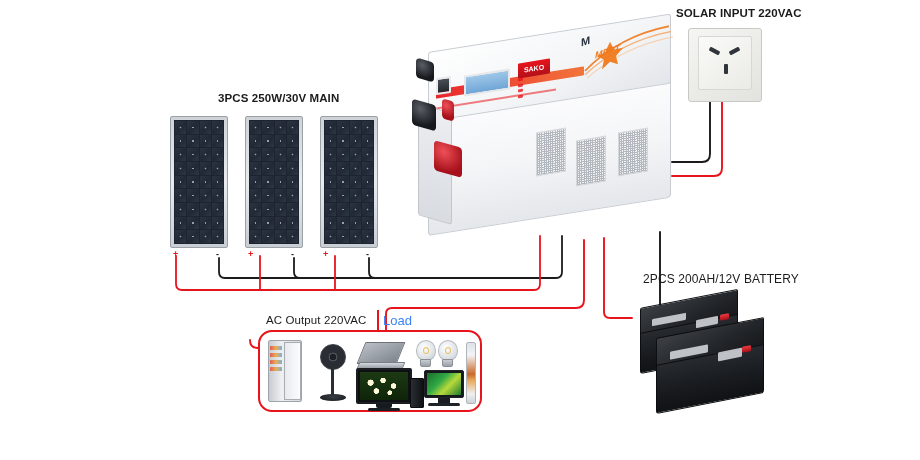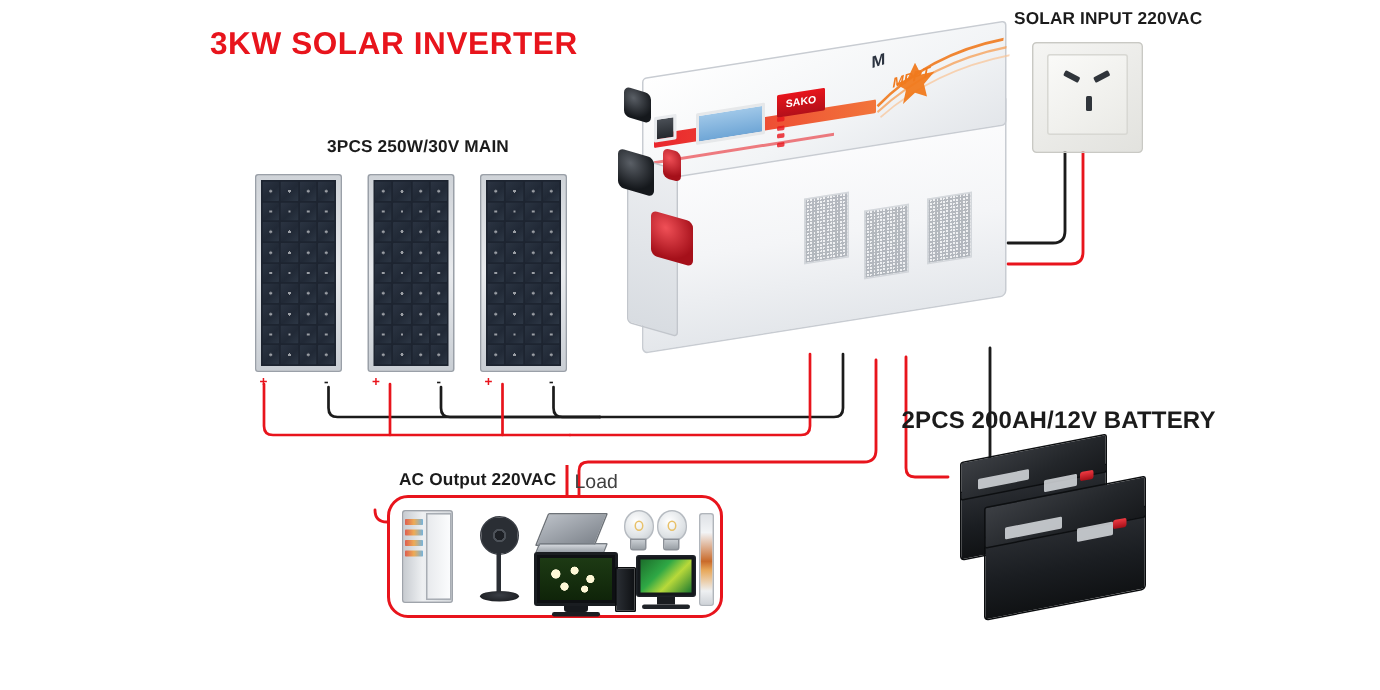--- a/index.html
+++ b/index.html
@@ -26,32 +26,32 @@
     left: 218px; top: 92px;
     font-size: 11.5px; font-weight: bold; color: #1b1b1b;
     letter-spacing: .1px;
   }
   #main-input-label {
     left: 676px; top: 7px;
     font-size: 11.5px; font-weight: bold; color: #1b1b1b;
     letter-spacing: .1px;
   }
   #battery-label {
-    left: 601px; top: 272px;
-    font-size: 16px; font-weight: bold; color: #1b1b1b;
+    left: 643px; top: 272px;
+    font-size: 12px; font-weight: normal; color: #1b1b1b;
     letter-spacing: .1px;
   }
   #ac-output-label {
     left: 266px; top: 314px;
-    font-size: 11.5px; font-weight: bold; color: #1b1b1b;
+    font-size: 11.5px; font-weight: normal; color: #1b1b1b;
     letter-spacing: .1px;
   }
   #load-label {
     left: 383px; top: 313px;
-    font-size: 13px; font-weight: normal; color: #404040;
+    font-size: 13px; font-weight: normal; color: #3b82f6;
   }
   .tick-red {
     position: absolute; background: #E8141C;
   }
 
   
   #wires { position: absolute; left: 0; top: 0; }
 
   
   .panel {
@@ -377,21 +377,20 @@
       <path d="M660 232 L660 330 Q660 338 668 338 L700 338" stroke="#1b1b1b" stroke-width="1.9"></path>
 
       <path d="M690 322 L690 340 Q690 346 696 346 L706 346" stroke="#E8141C" stroke-width="1.9"></path>
 
       <path d="M584 240 L584 300 Q584 308 576 308 L392 308 Q386 308 386 314 L386 330" stroke="#E8141C" stroke-width="1.9"></path>
 
       <path d="M258 348 Q250 348 250 340" stroke="#E8141C" stroke-width="1.9"></path>
     </g>
   </svg>
 
-  <div class="lbl" id="title">3KW SOLAR INVERTER</div>
   <div class="lbl" id="panel-label">3PCS 250W/30V MAIN</div>
   <div class="lbl" id="main-input-label">SOLAR INPUT 220VAC</div>
   <div class="lbl" id="battery-label">2PCS 200AH/12V BATTERY</div>
   <div class="lbl" id="ac-output-label">AC Output 220VAC</div>
   <div class="lbl" id="load-label">Load</div>
   <div class="tick-red" style="left:377px; top:310px; width:2.2px; height:22px;"></div>
 
   <div class="panel" style="left:170px;">
     <div class="panel-inner">
       <div class="cell"></div>

